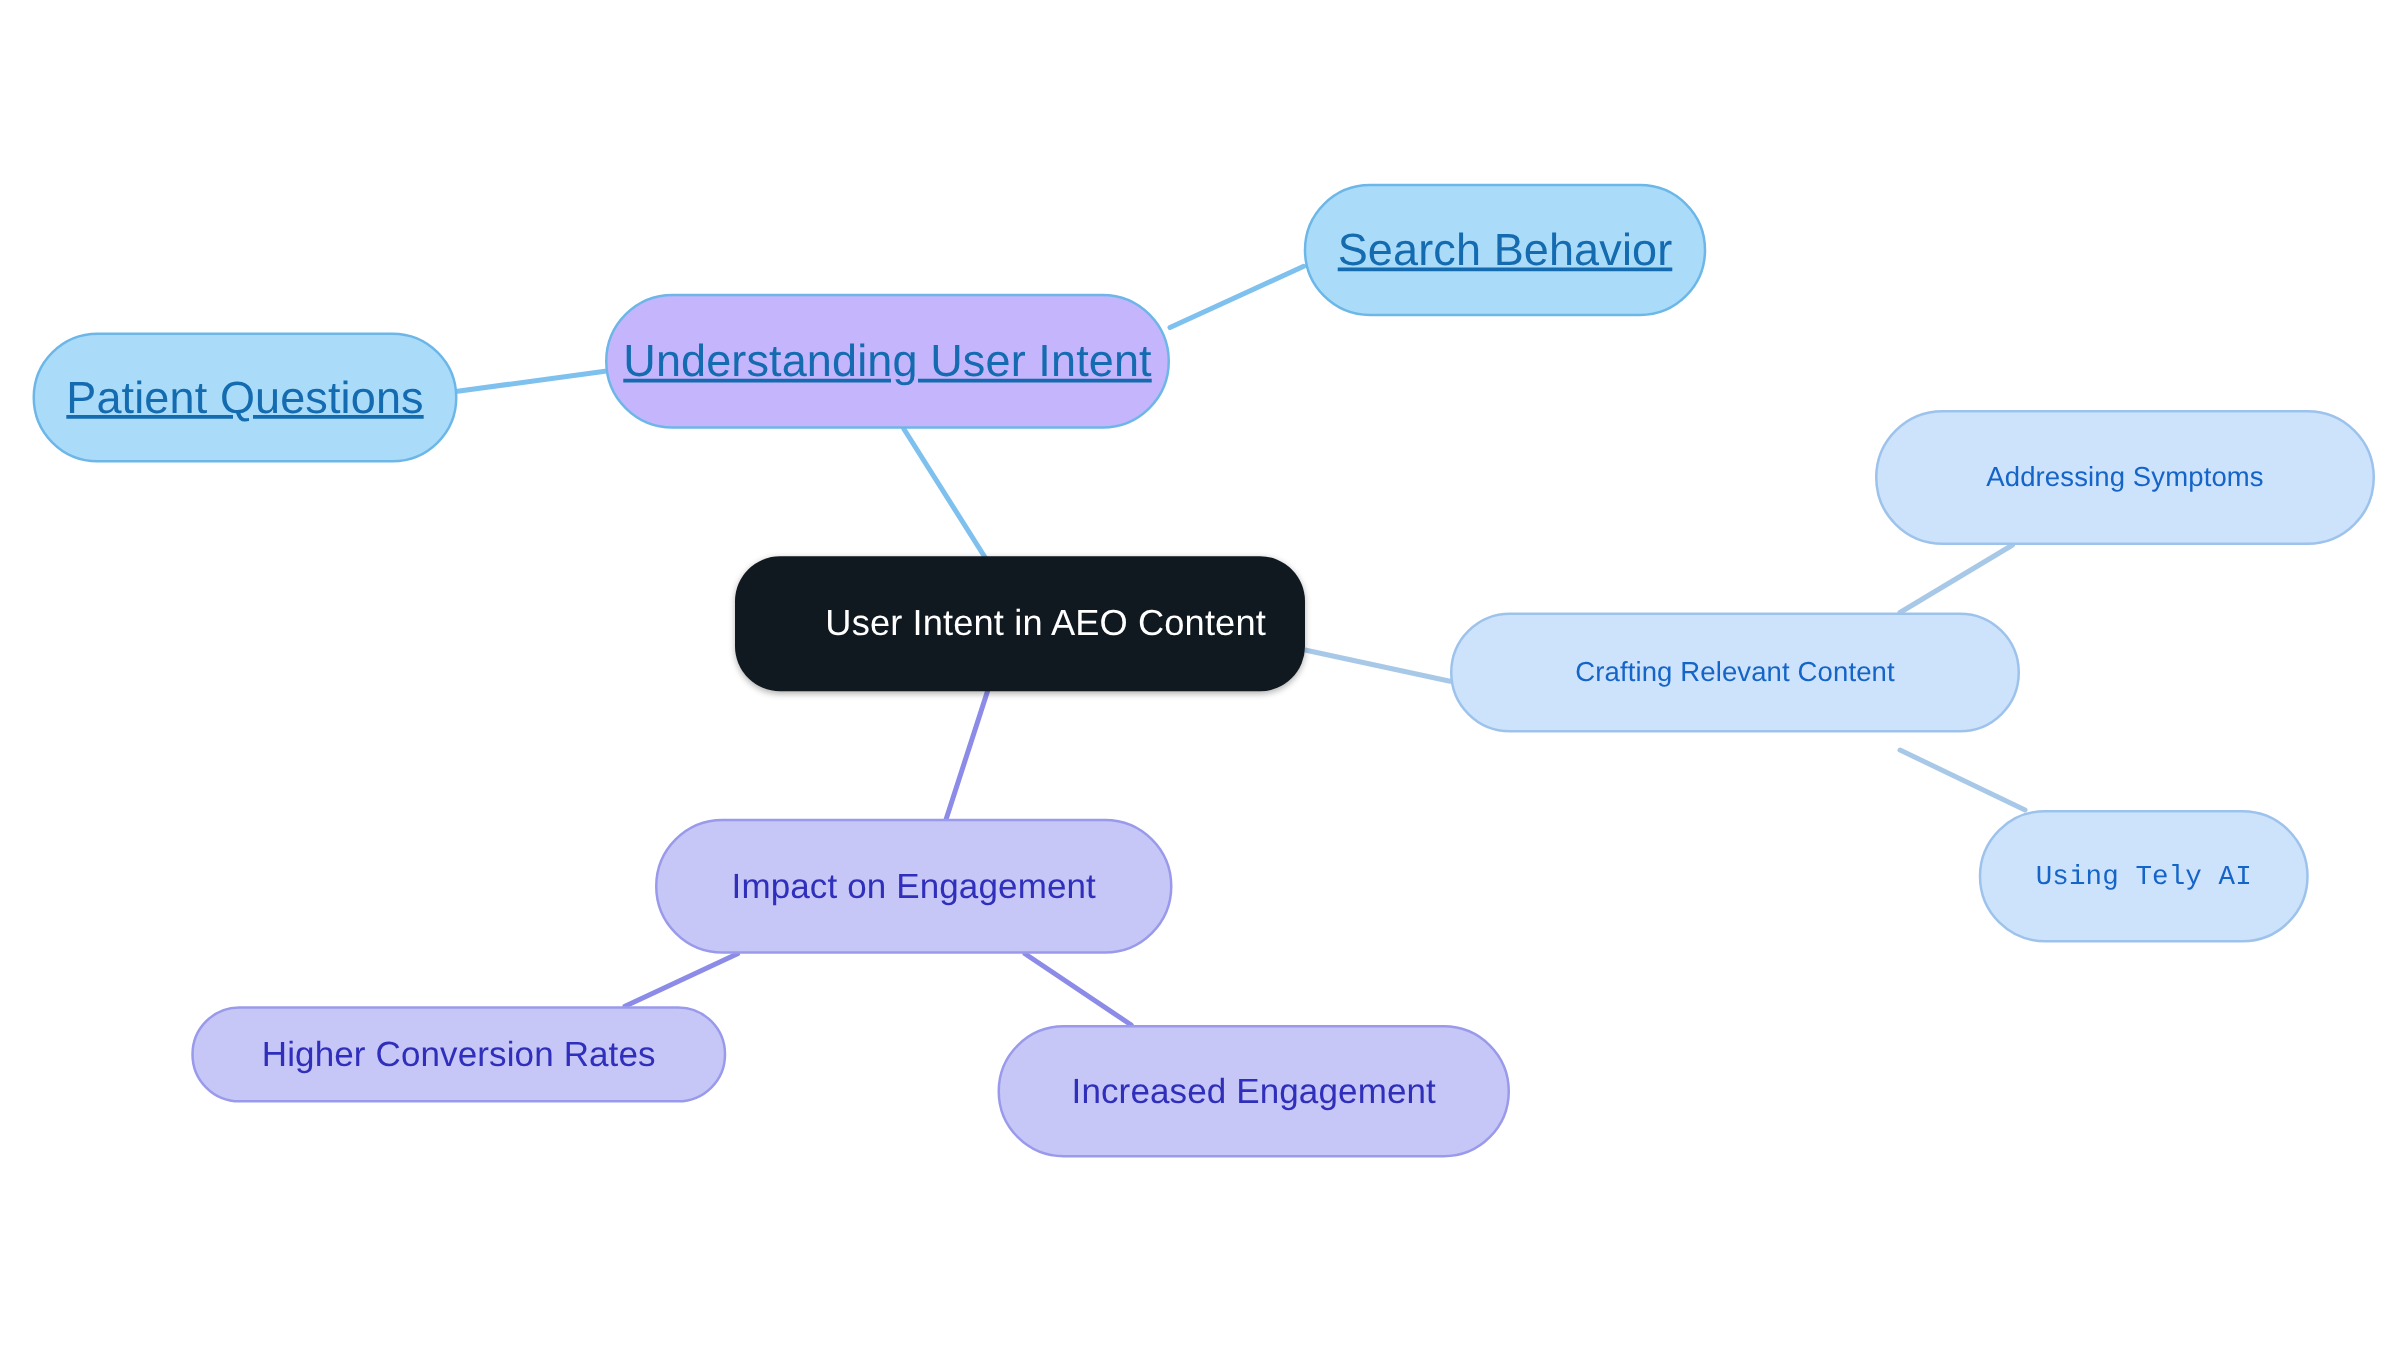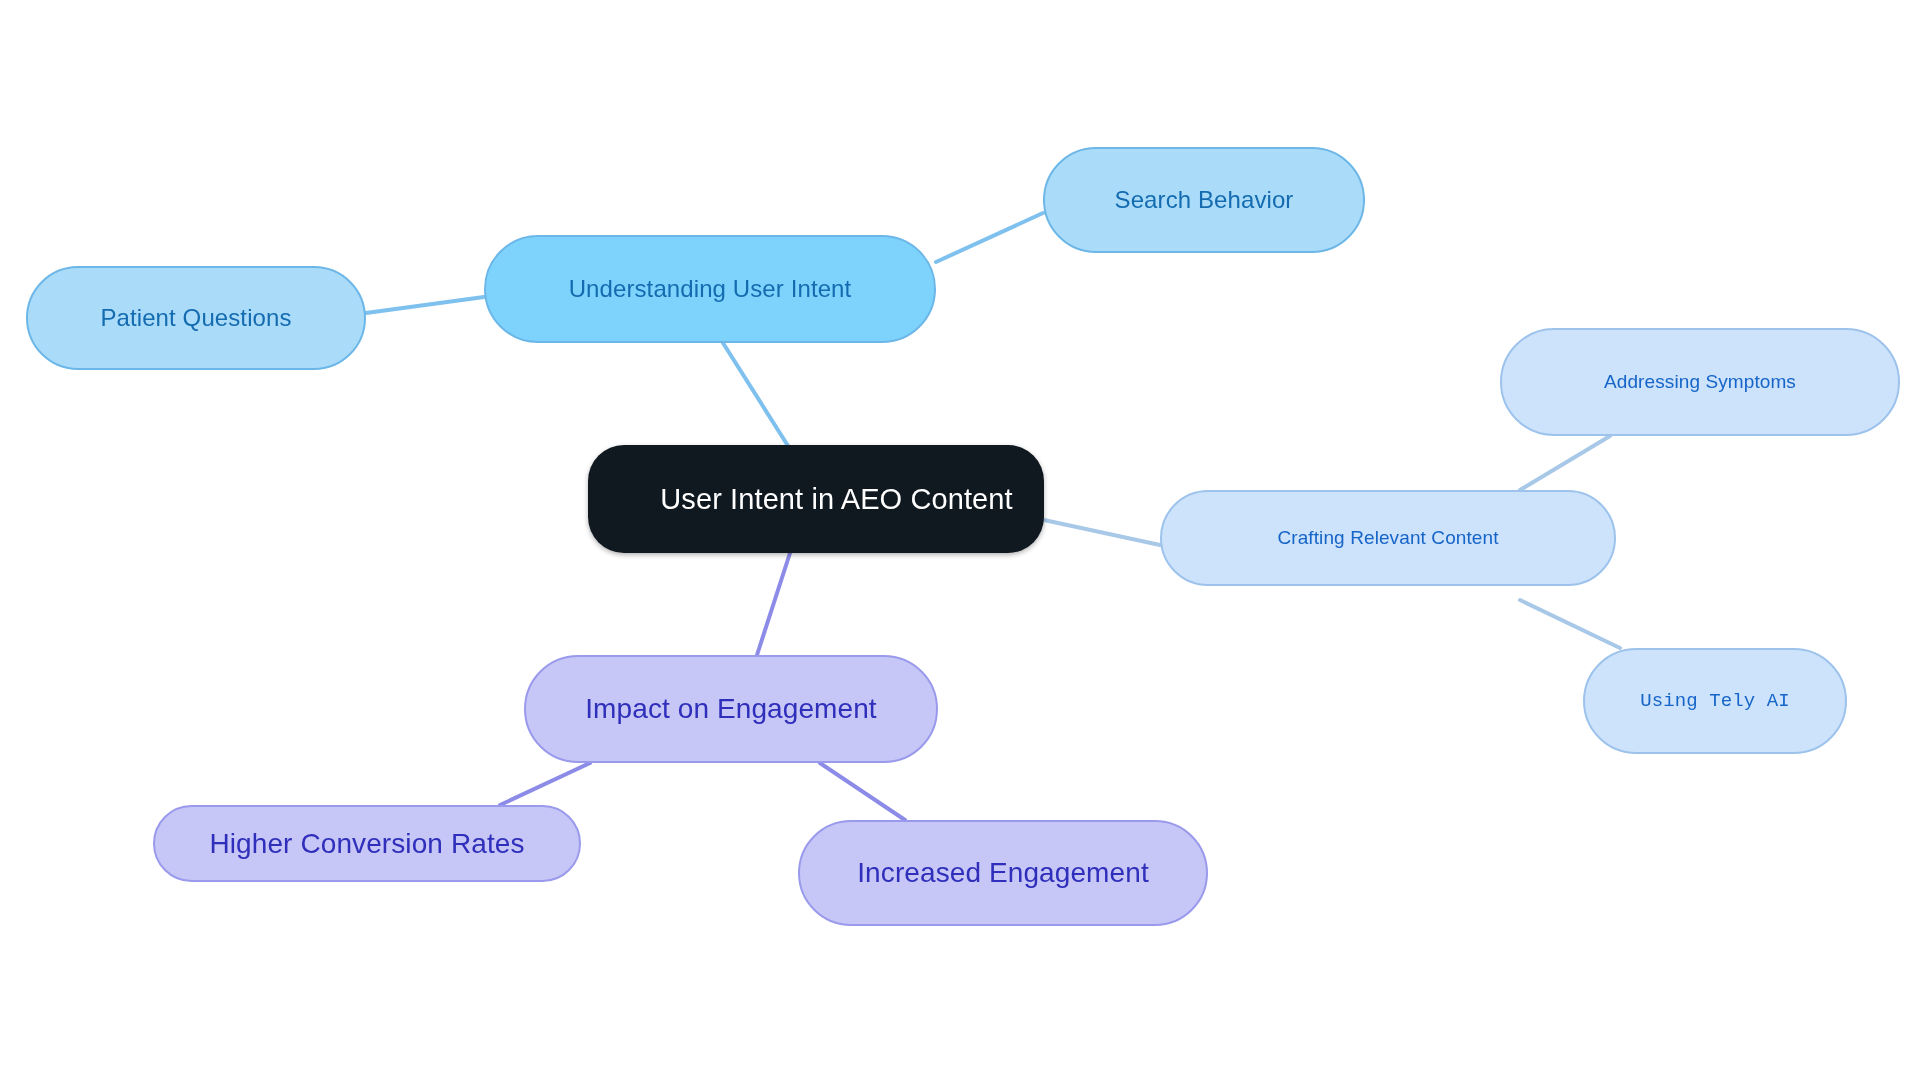--- a/index.html
+++ b/index.html
@@ -45,27 +45,28 @@
     border: none;
     font-size: 29px;
     font-weight: 400;
     border-radius: 36px;
     box-shadow: 0 2px 5px rgba(0,0,0,0.30);
   }
   .node-cyan {
     background: #aadcfa;
     border: 2px solid #6cb7e8;
     color: #146bb0;
-    font-size: 24px;
+    font-size: 36px;
+    text-decoration: underline;
   }
   .node-paleblue {
     background: #cde2fb;
     border: 2px solid #9dc3ec;
     color: #1565c8;
-    font-size: 19px;
+    font-size: 22px;
   }
   .node-purple {
     background: #c6c6f7;
     border: 2px solid #000000;
     color: #2f2fbb;
     font-size: 28px;
   }
 </style>
 </head>
 <body>
@@ -81,21 +82,21 @@
       <line x1="1520" y1="600" x2="1620" y2="648" stroke="#a8c8e8" stroke-width="4" stroke-linecap="round"></line>
       <line x1="790" y1="553" x2="757" y2="655" stroke="#8c8ce8" stroke-width="4" stroke-linecap="round"></line>
       <line x1="590" y1="763" x2="500" y2="805" stroke="#8c8ce8" stroke-width="4" stroke-linecap="round"></line>
       <line x1="820" y1="763" x2="905" y2="820" stroke="#8c8ce8" stroke-width="4" stroke-linecap="round"></line>
     </svg>
 
   <div id="node-layer">
       <div class="node node-root" style="left: 588px; top: 445px; width: 456px; height: 108px; background: rgb(16, 24, 32); color: rgb(255, 255, 255); padding-left: 41px;">
         <span>User Intent in AEO Content</span>
       </div>
-      <div class="node node-cyan" style="left: 484px; top: 235px; width: 452px; height: 108px; background: #7dd3fc; border-color: rgb(108, 183, 232); color: rgb(20, 107, 176);">
+      <div class="node node-cyan" style="left: 484px; top: 235px; width: 452px; height: 108px; background: #c4b5fd; border-color: rgb(108, 183, 232); color: rgb(20, 107, 176);">
         <span>Understanding User Intent</span>
       </div>
       <div class="node node-cyan" style="left: 26px; top: 266px; width: 340px; height: 104px; background: rgb(170, 220, 250); border-color: rgb(108, 183, 232); color: rgb(20, 107, 176);">
         <span>Patient Questions</span>
       </div>
       <div class="node node-cyan" style="left: 1043px; top: 147px; width: 322px; height: 106px; background: rgb(170, 220, 250); border-color: rgb(108, 183, 232); color: rgb(20, 107, 176);">
         <span>Search Behavior</span>
       </div>
       <div class="node node-paleblue" style="left: 1160px; top: 490px; width: 456px; height: 96px; background: rgb(205, 226, 251); border-color: rgb(157, 195, 236); color: rgb(21, 101, 200);">
         <span>Crafting Relevant Content</span>

